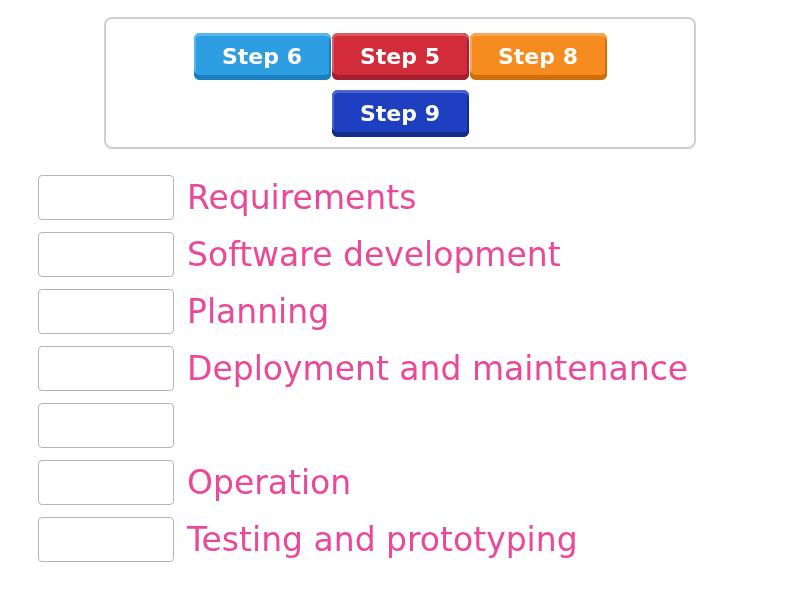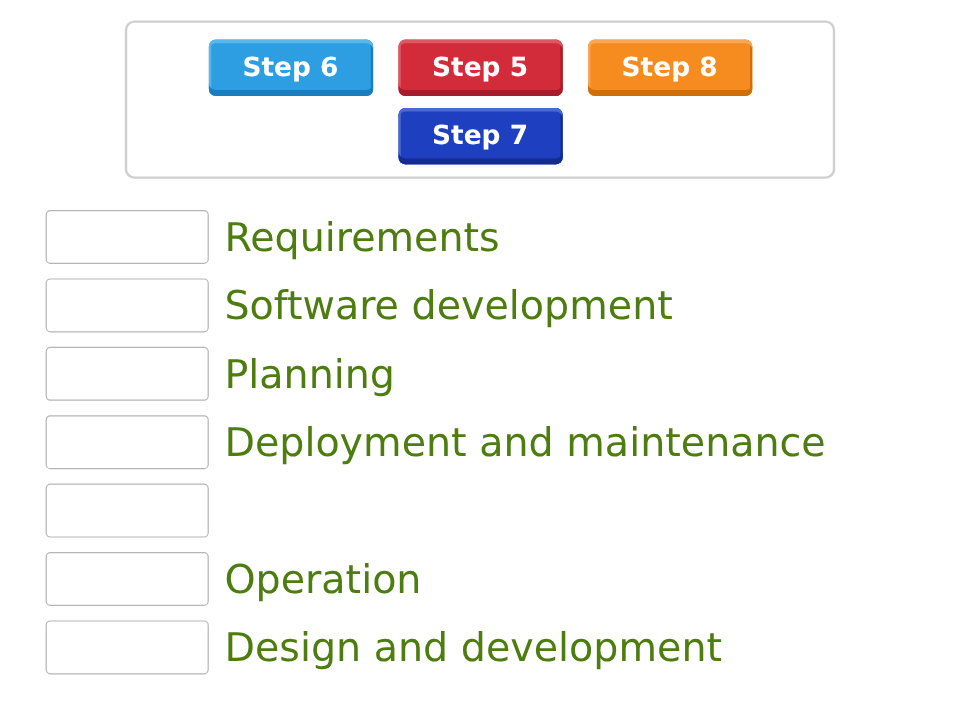--- a/index.html
+++ b/index.html
@@ -18,21 +18,21 @@
     width: 592px;
     margin: 17px auto 0 auto;
     background: #ffffff;
     border: 2px solid #cfcfcf;
     border-radius: 8px;
     padding: 14px 0 0 0;
   }
   .tray-row {
     display: flex;
     justify-content: center;
-    gap: 21px;
+    gap: 1px;
     margin-bottom: 10px;
   }
   .chip {
     box-sizing: border-box;
     width: 137px;
     height: 47px;
     border-radius: 6px;
     background: var(--c, #999);
     box-shadow: inset 0 3px 0 var(--light, rgba(255,255,255,.3)),
                 inset 0 -5px 0 var(--dark, rgba(0,0,0,.3)),
@@ -63,35 +63,35 @@
     width: 136px;
     height: 45px;
     background: #ffffff;
     border: 1px solid #b5b5b5;
     border-radius: 4px;
     flex: 0 0 auto;
   }
   .match-label {
     margin-left: 13px;
     font-size: 33px;
-    color: #4d7c0f;
+    color: #ec4899;
     white-space: nowrap;
   }
 </style>
 </head>
 <body>
 
 <div class="tray">
   <div class="tray-row">
     <div class="chip" style="--c: #2d9ee2; --light: #5ab7ec; --dark: #1a7dc0;">Step 6</div>
     <div class="chip" style="--c: #d22b39; --light: #de5864; --dark: #a61e2b;">Step 5</div>
     <div class="chip" style="--c: #f68b20; --light: #f8a854; --dark: #d06f0a;">Step 8</div>
   </div>
   <div class="tray-row">
-    <div class="chip" style="--c: #1e40c0; --light: #4a67d2; --dark: #142c90;">Step 7</div>
+    <div class="chip" style="--c: #1e40c0; --light: #4a67d2; --dark: #142c90;">Step 9</div>
   </div>
 </div>
 
 <div class="match-list">
   <div class="match-row">
     <div class="drop-slot"></div>
     <div class="match-label">Requirements</div>
   </div>
   <div class="match-row">
     <div class="drop-slot"></div>
@@ -107,15 +107,15 @@
   </div>
   <div class="match-row">
     <div class="drop-slot"></div>
   </div>
   <div class="match-row">
     <div class="drop-slot"></div>
     <div class="match-label">Operation</div>
   </div>
   <div class="match-row">
     <div class="drop-slot"></div>
-    <div class="match-label">Design and development</div>
+    <div class="match-label">Testing and prototyping</div>
   </div>
 </div>
 
 </body></html>

